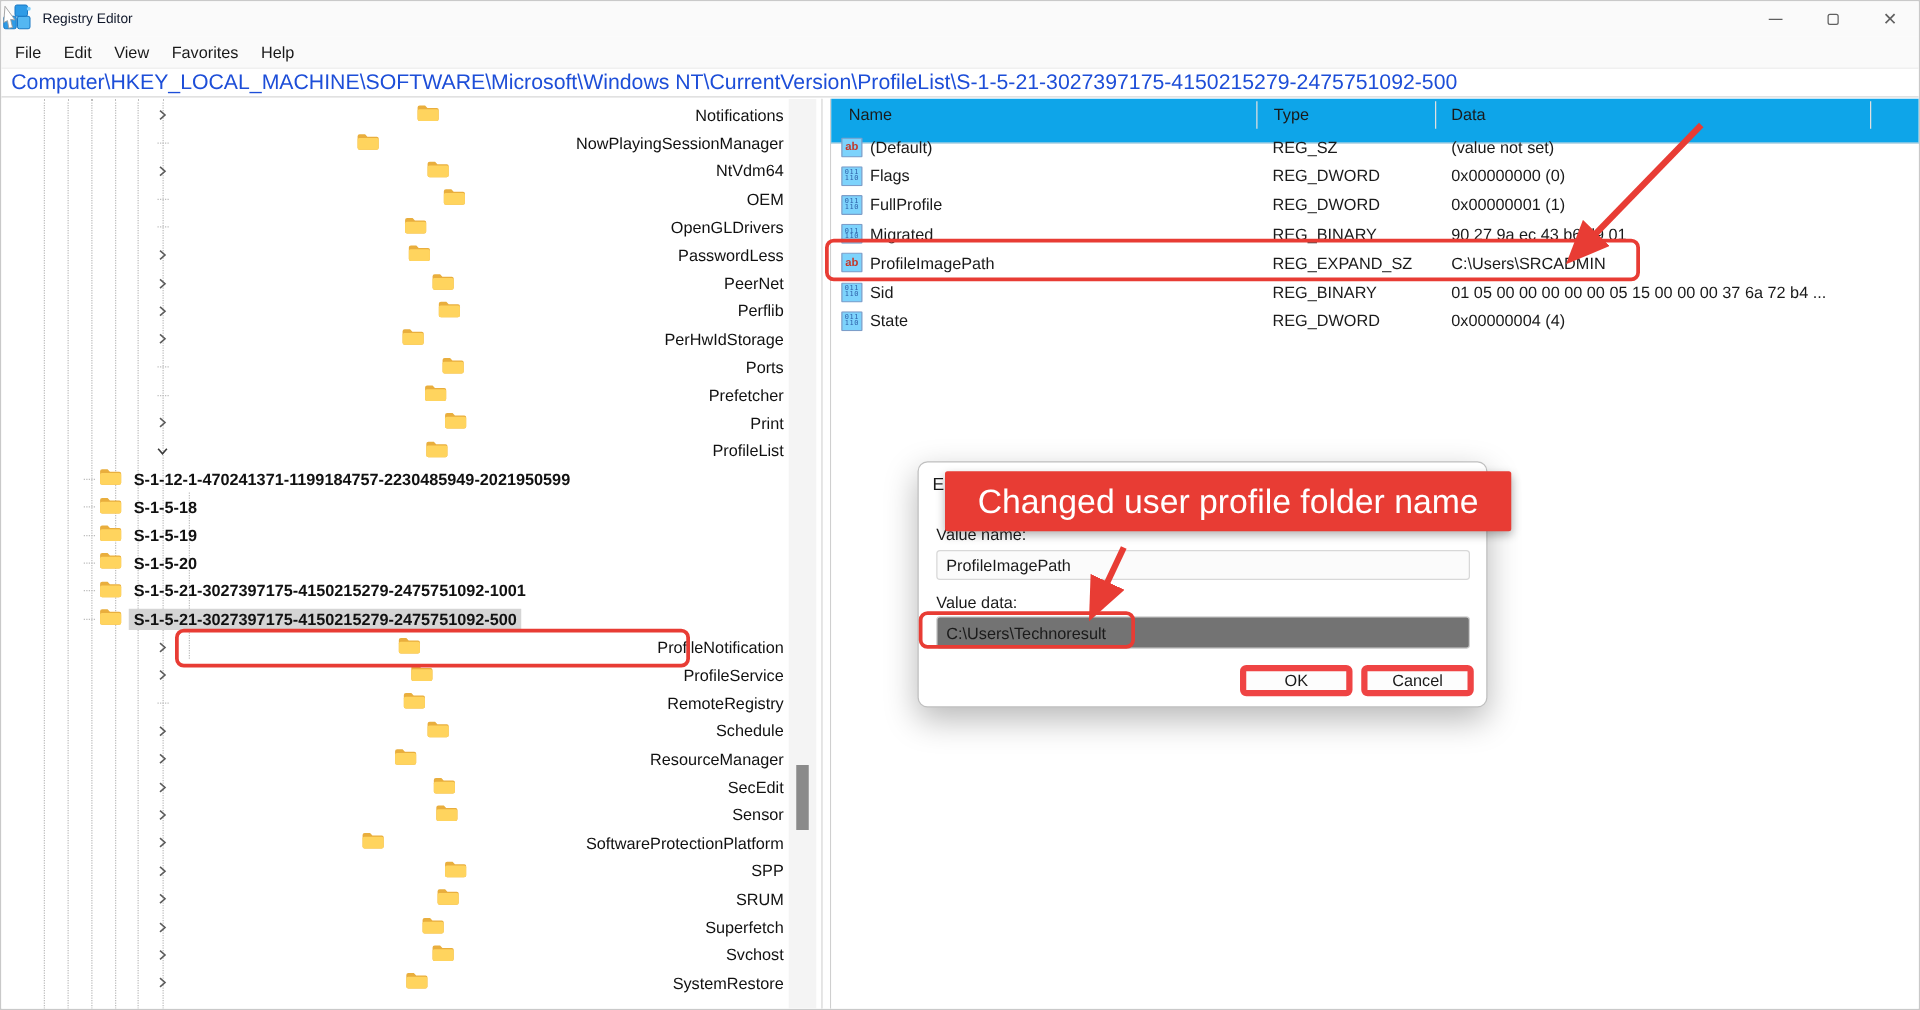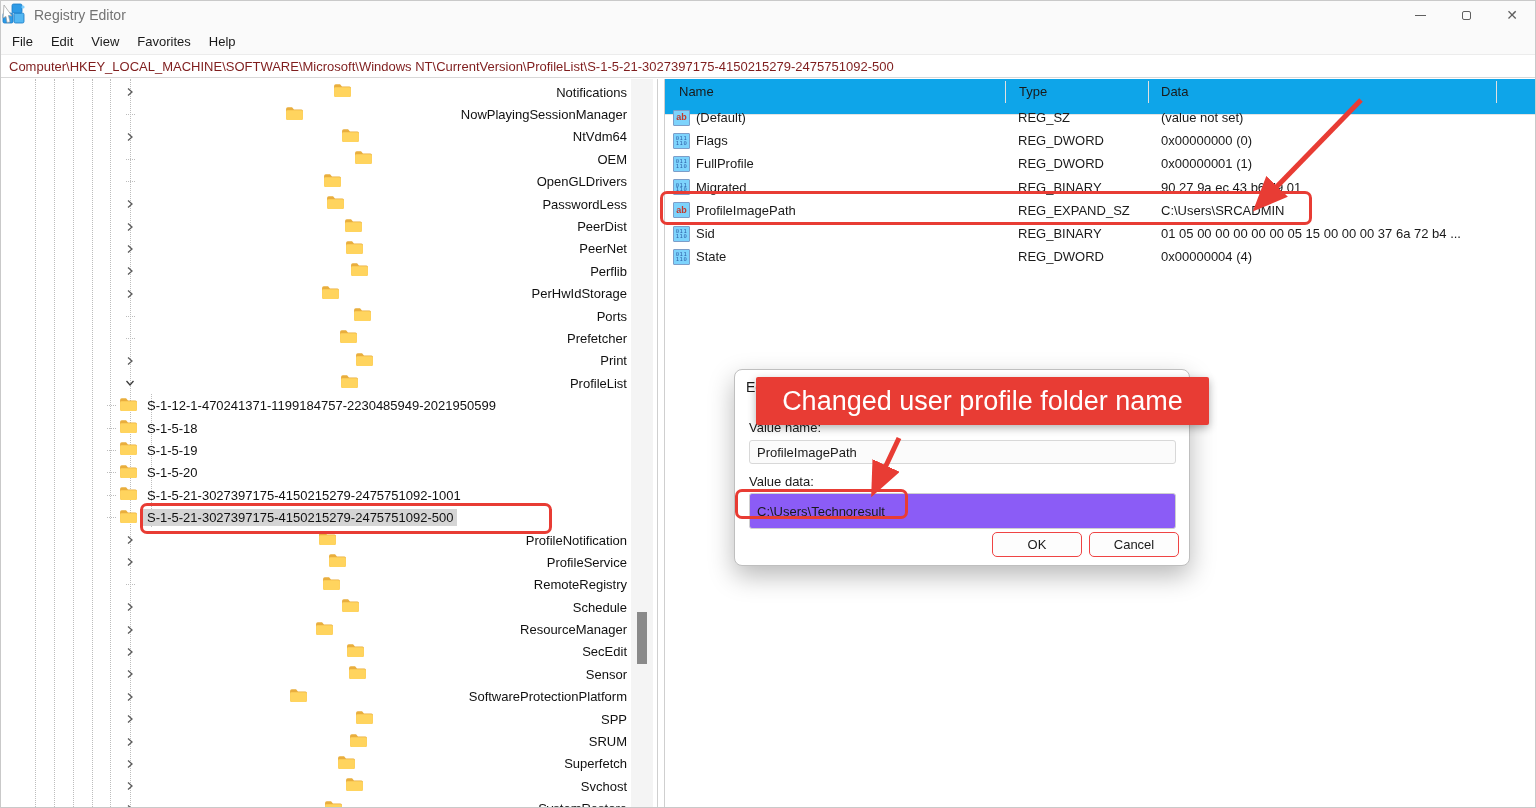--- a/index.html
+++ b/index.html
@@ -6,43 +6,43 @@
   *{box-sizing:border-box; margin:0; padding:0;}
   html,body{background:#e9e9e9;}
   .window{
     position:relative; width:1536px; height:808px; background:#fff;
     font-family:"Liberation Sans", sans-serif; font-size:13px; color:#1a1a1a;
     overflow:hidden; border:1px solid #c9c9c9;
   }
   
   .titlebar{height:28px; background:#fafafa; display:flex; align-items:center;}
   .app-icon{width:26px; height:24px; margin-left:1px; flex:0 0 auto;}
-  .title-text{margin-left:6px; color:#737373; font-size:14px;}
+  .title-text{margin-left:6px; color:#0f172a; font-size:11px;}
   .win-controls{margin-left:auto; display:flex; height:100%;}
   .win-btn{width:46px; height:100%; display:flex; align-items:center; justify-content:center; color:#5f5f5f;}
   .min-glyph{display:block; width:11px; border-top:1px solid #5f5f5f;}
   .restore-glyph{position:relative; width:9px; height:9px; border:1px solid #5f5f5f; border-radius:2px; background:#fafafa;}
   .restore-glyph:before{content:""; position:absolute; left:2px; top:-4px; width:9px; height:9px; border:1px solid #5f5f5f; border-radius:2px; z-index:-1;}
   .close-glyph{font-size:14px; line-height:1;}
   
   .menubar{height:25px; background:#fafafa; display:flex; align-items:center; padding-left:2px;}
   .menu-item{padding:3px 9px; color:#1a1a1a;}
   
   .addressbar{height:24px; background:#fff; border-top:1px solid #ececec; border-bottom:1px solid #d8d8d8;
-    display:flex; align-items:center; padding-left:8px; font-size:13px; color:#7f1d1d;}
+    display:flex; align-items:center; padding-left:8px; font-size:17px; color:#1d4ed8;}
   
   .body{position:absolute; left:0; top:78px; right:0; bottom:0; display:flex;}
   .tree-pane{position:relative; width:656px; height:100%; overflow:hidden; background:#fff;}
   .guide{position:absolute; top:0; bottom:0; width:0; border-left:1px dotted #bdbdbd;}
   .connector{position:absolute; width:0; border-left:1px dotted #bdbdbd;}
   .tree-rows{position:absolute; left:0; top:2px; right:26px;}
   .tree-row{height:22.4px; display:flex; align-items:center; white-space:nowrap;}
   .tree-row .twisty{width:16px; height:16px; flex:0 0 auto; display:flex; align-items:center; justify-content:center;}
   .tree-row.lvl0{padding-left:121px;justify-content:space-between;}
-  .tree-row.lvl1{padding-left:102px;}
+  .tree-row.lvl1{padding-left:62px;font-weight:bold;}
   .dash{width:9px; border-top:1px dotted #bdbdbd;}
   .folder{width:19px; height:15px; margin-right:5px; flex:0 0 auto;}
   .tree-label{padding:1px 4px; color:#111;}
   .tree-label.sel{background:#d5d5d5;}
   
   .v-scroll-track{position:absolute; top:0; bottom:0; left:630px; width:22px; background:#f4f4f4;}
   .v-scroll-thumb{position:absolute; left:6px; top:533px; width:10px; height:52px; background:#8a8a8a;}
   .splitter{width:8px; height:100%; background:#fff; border-left:1px solid #cfcfcf; border-right:1px solid #cfcfcf;}
   
   .values-pane{position:relative; flex:1; height:100%; background:#fff;}
@@ -65,22 +65,22 @@
     color:#fff; font-size:27px; display:flex; align-items:center; justify-content:center;
     border-radius:2px; box-shadow:0 3px 8px rgba(0,0,0,.3); z-index:30;}
   
   .dialog{position:absolute; left:733px; top:368px; width:456px; height:197px; background:#fff;
     border:1px solid #bfbfbf; border-radius:8px; box-shadow:0 10px 26px rgba(0,0,0,.28); z-index:20;}
   .dlg-title{position:absolute; left:11px; top:9px; font-size:14px; color:#1a1a1a;}
   .dlg-label{position:absolute; font-size:13px; color:#1a1a1a;}
   .dlg-field{position:absolute; left:14px; width:427px; border-radius:3px; font-size:13px;
     display:flex; align-items:center; padding:0 7px; color:#1a1a1a;}
   .field-name{top:70px; height:24px; background:#fbfbfb; border:1px solid #d8d8d8;}
-  .field-data{top:123px; height:36px; background:#8b5cf6; border:1px solid #cfcfcf;}
-  .dlg-btn{position:absolute; top:162px; width:90px; height:25px; background:#fdfdfd; border:1px solid #ef4444;
+  .field-data{top:123px; height:26px; background:#737373; border:1px solid #cfcfcf;}
+  .dlg-btn{position:absolute; top:162px; width:90px; height:25px; background:#fdfdfd; border:5px solid #ef4444;
     border-radius:5px; display:flex; align-items:center; justify-content:center; font-size:13px; color:#1a1a1a;}
 </style>
 </head>
 <body>
 
 <div class="window">
 
   <div class="titlebar">
     <svg class="app-icon" viewBox="0 0 26 24">
       <rect x="1" y="10" width="10" height="10" rx="1.5" fill="#2e9be6" stroke="#1878c4" stroke-width="0.8"></rect>
@@ -195,32 +195,20 @@
           <div class="tree-row lvl0">
             <span class="twisty">
               <svg width="10" height="10" viewBox="0 0 10 10">
                 <path d="M3 1.5 L7 5 L3 8.5" fill="none" stroke="#5c5c5c" stroke-width="1.3"></path>
               </svg>
             </span>
             <span><svg class="folder" viewBox="0 0 20 16">
                 <path d="M1 3.2 Q1 1.4 2.8 1.4 H7.4 L9.4 3.6 H17.4 Q19 3.6 19 5.2 V13 Q19 14.8 17.2 14.8 H2.8 Q1 14.8 1 13 Z" fill="#e9ae3d"></path>
                 <path d="M1 6 Q1 4.6 2.6 4.6 H17.4 Q19 4.6 19 6.2 V13 Q19 14.8 17.2 14.8 H2.8 Q1 14.8 1 13 Z" fill="#ffd45e"></path>
               </svg></span>
-            <span class="tree-label">PeerDist</span>
-          </div>
-          <div class="tree-row lvl0">
-            <span class="twisty">
-              <svg width="10" height="10" viewBox="0 0 10 10">
-                <path d="M3 1.5 L7 5 L3 8.5" fill="none" stroke="#5c5c5c" stroke-width="1.3"></path>
-              </svg>
-            </span>
-            <span><svg class="folder" viewBox="0 0 20 16">
-                <path d="M1 3.2 Q1 1.4 2.8 1.4 H7.4 L9.4 3.6 H17.4 Q19 3.6 19 5.2 V13 Q19 14.8 17.2 14.8 H2.8 Q1 14.8 1 13 Z" fill="#e9ae3d"></path>
-                <path d="M1 6 Q1 4.6 2.6 4.6 H17.4 Q19 4.6 19 6.2 V13 Q19 14.8 17.2 14.8 H2.8 Q1 14.8 1 13 Z" fill="#ffd45e"></path>
-              </svg></span>
             <span class="tree-label">PeerNet</span>
           </div>
           <div class="tree-row lvl0">
             <span class="twisty">
               <svg width="10" height="10" viewBox="0 0 10 10">
                 <path d="M3 1.5 L7 5 L3 8.5" fill="none" stroke="#5c5c5c" stroke-width="1.3"></path>
               </svg>
             </span>
             <span><svg class="folder" viewBox="0 0 20 16">
                 <path d="M1 3.2 Q1 1.4 2.8 1.4 H7.4 L9.4 3.6 H17.4 Q19 3.6 19 5.2 V13 Q19 14.8 17.2 14.8 H2.8 Q1 14.8 1 13 Z" fill="#e9ae3d"></path>

